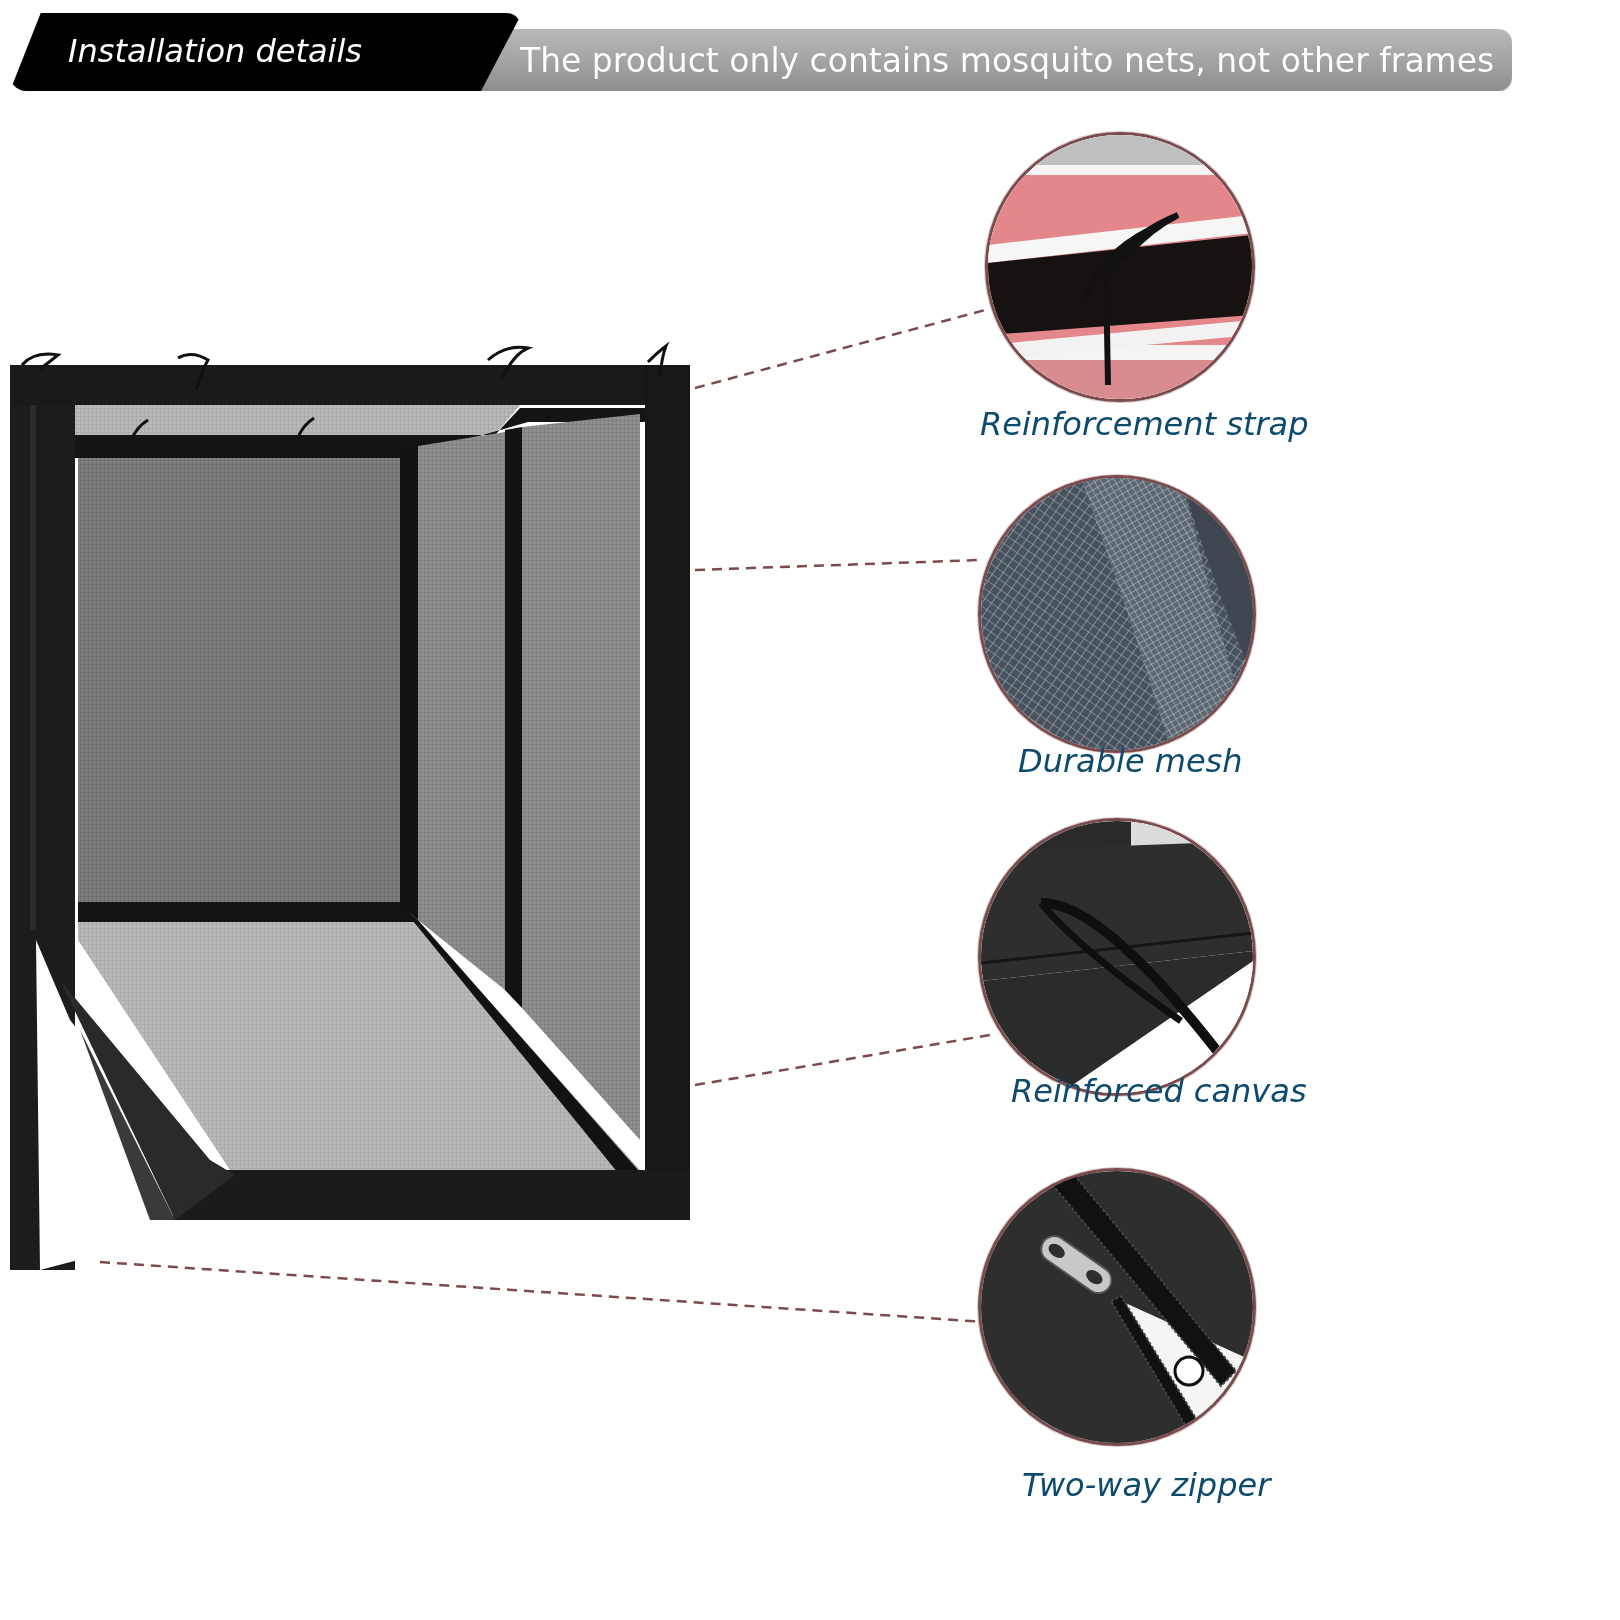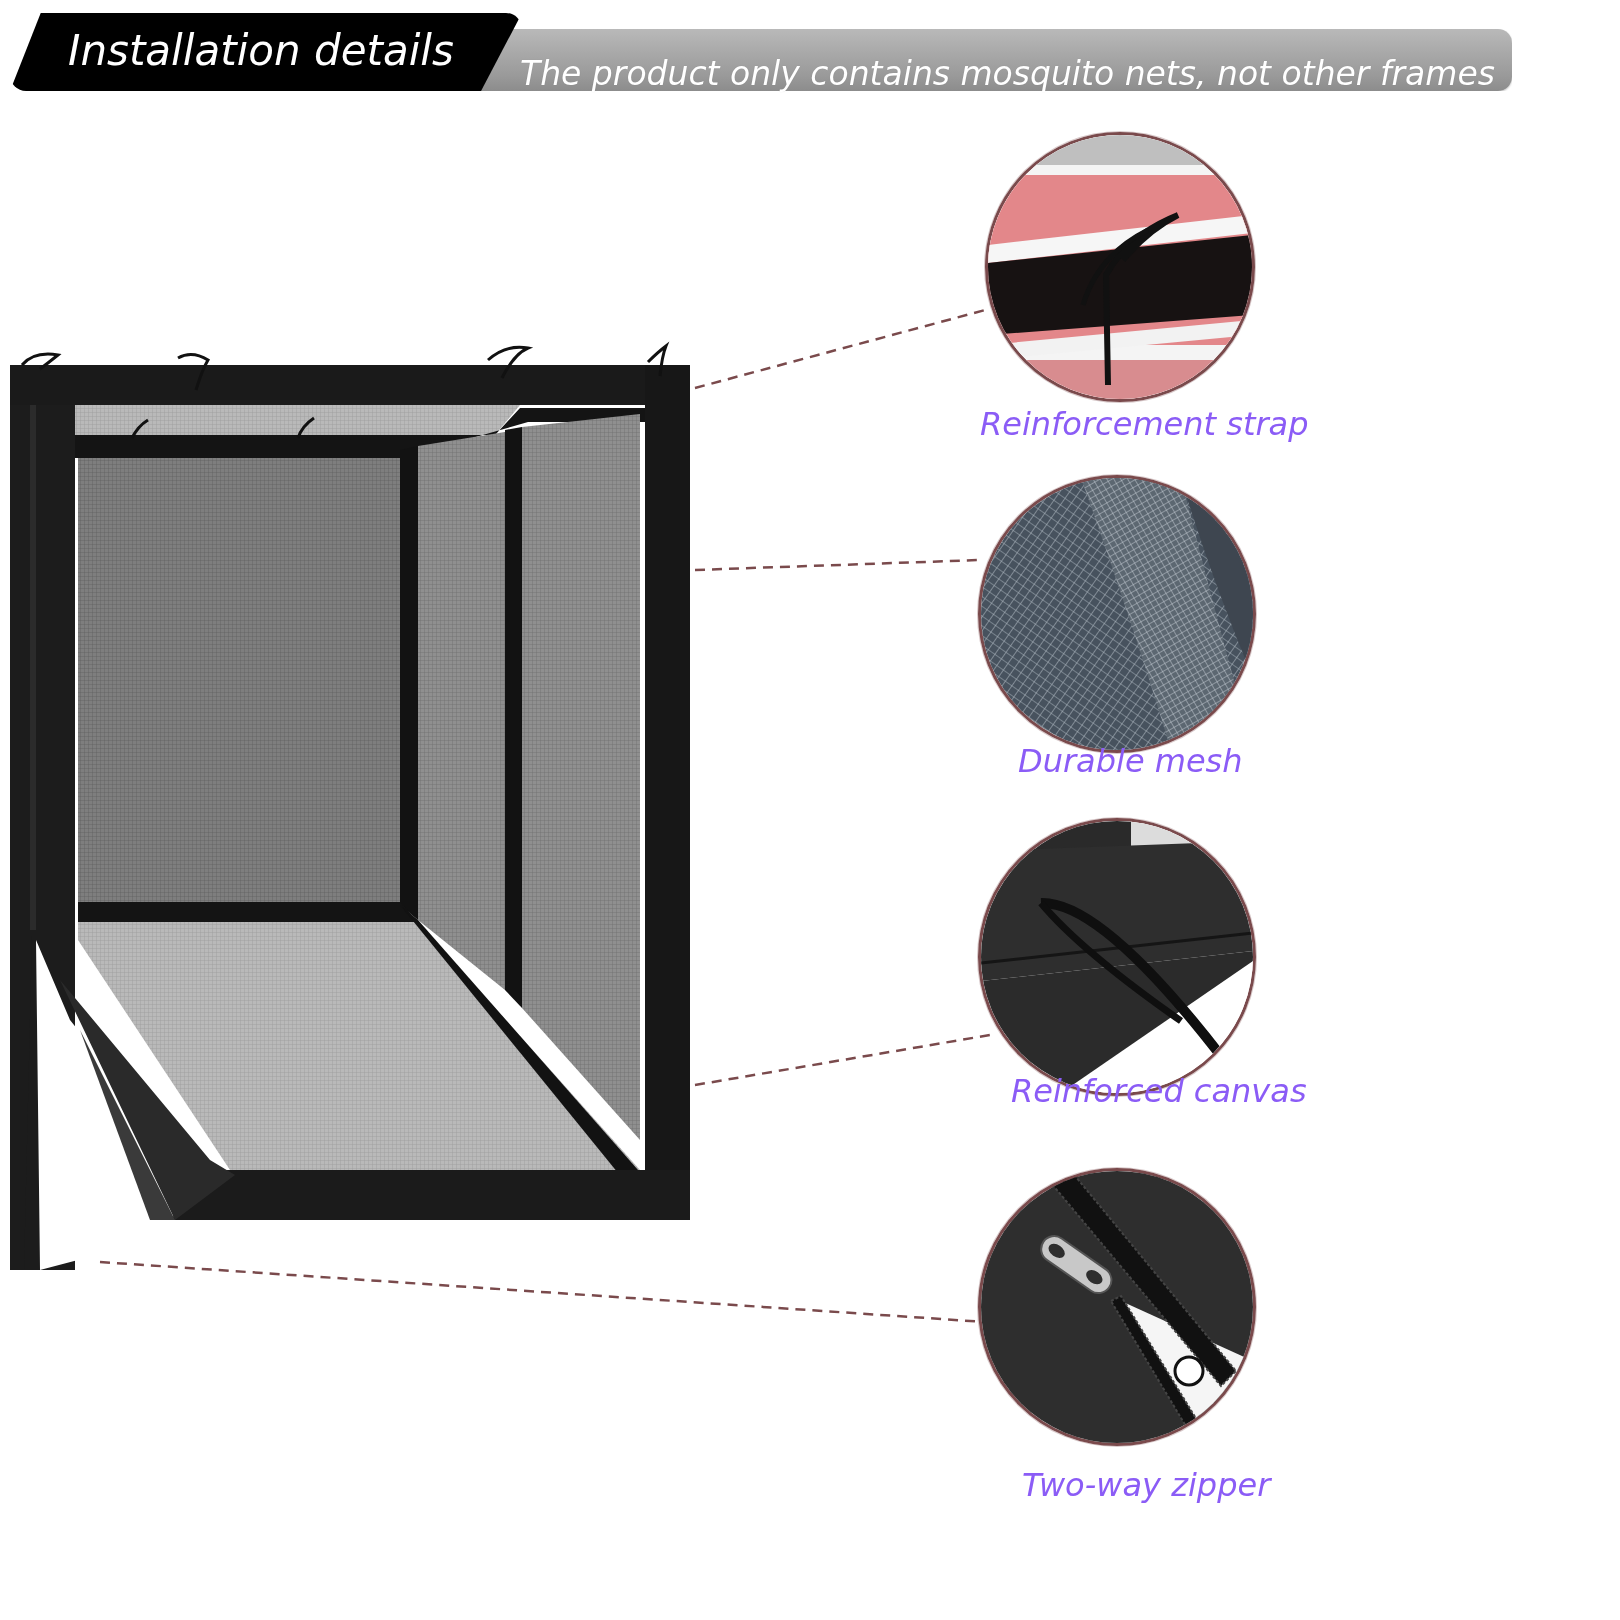--- a/index.html
+++ b/index.html
@@ -8,44 +8,44 @@
     
     .banner-gray {
       position: absolute; left: 470px; top: 29px; width: 1042px; height: 62px;
       background: linear-gradient(180deg, #b9b9b9 0%, #a8a8a8 40%, #9a9a9a 75%, #8c8c8c 100%);
       border-radius: 0 14px 14px 0;
       clip-path: polygon(4% 0, 100% 0, 100% 100%, 0 100%);
       box-shadow: 0 1px 2px rgba(0,0,0,0.25);
     }
     .banner-gray-text {
       position: absolute; left: 520px; top: 36px; height: 50px; line-height: 50px;
-      font-size: 33px; font-style: italic; color: #ffffff; letter-spacing: 0px;
-      text-shadow: 0 0 1px rgba(0,0,0,0.15); white-space: nowrap; margin-top: 13px;
+      font-size: 33px; color: #ffffff; letter-spacing: 0px;
+      text-shadow: 0 0 1px rgba(0,0,0,0.15); white-space: nowrap;
     }
     .banner-black {
       position: absolute; left: 10px; top: 13px; width: 512px; height: 78px;
       background: #000000; border-radius: 18px 16px 14px 16px;
       clip-path: polygon(6% 0, 100% 0, 92% 100%, 0 100%);
     }
     .banner-black-text {
       position: absolute; left: 68px; top: 16px; height: 70px; line-height: 70px;
-      font-size: 42px; font-style: italic; color: #ffffff; white-space: nowrap; text-align: right;
+      font-size: 32px; font-style: italic; color: #ffffff; white-space: nowrap; text-align: right;
     }
 
     
     .product { position: absolute; left: 0; top: 340px; width: 700px; height: 930px; }
 
     
     .callout-circle {
       position: absolute; width: 270px; height: 270px; border-radius: 50%;
       border: 3px solid #7a4a4c; overflow: hidden; box-sizing: border-box;
       box-shadow: 0 0 0 1px rgba(122,74,76,0.3);
     }
     .callout-label {
-      position: absolute; font-size: 32px; font-style: italic; color: #8b5cf6;
+      position: absolute; font-size: 32px; font-style: italic; color: #0c4a6e;
       white-space: nowrap; text-align: center;
     }
     .leader { position: absolute; left: 0; top: 0; width: 1620px; height: 1620px; pointer-events: none; }
   </style>
 </head>
 <body>
 
 <div class="banner-gray"></div>
 <div class="banner-gray-text">The product only contains mosquito nets, not other frames</div>
 <div class="banner-black"></div>

